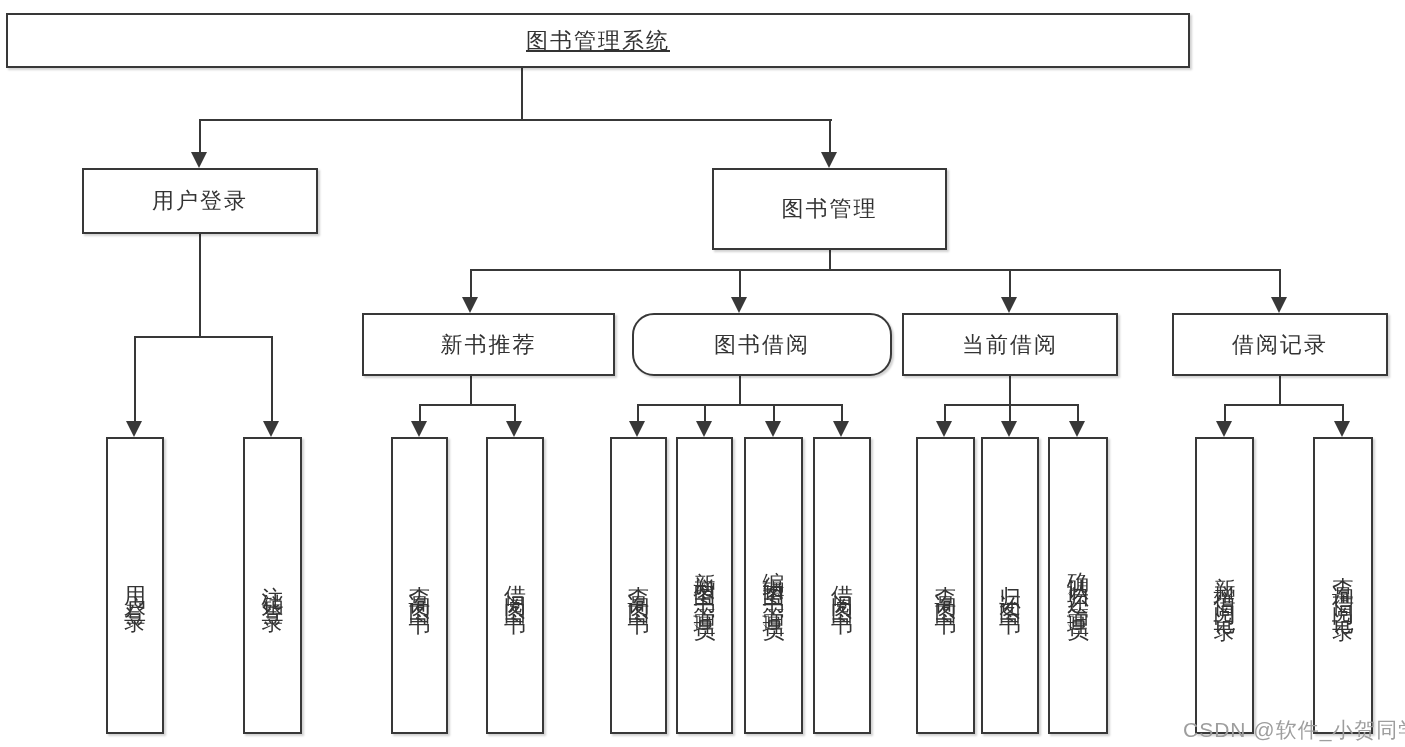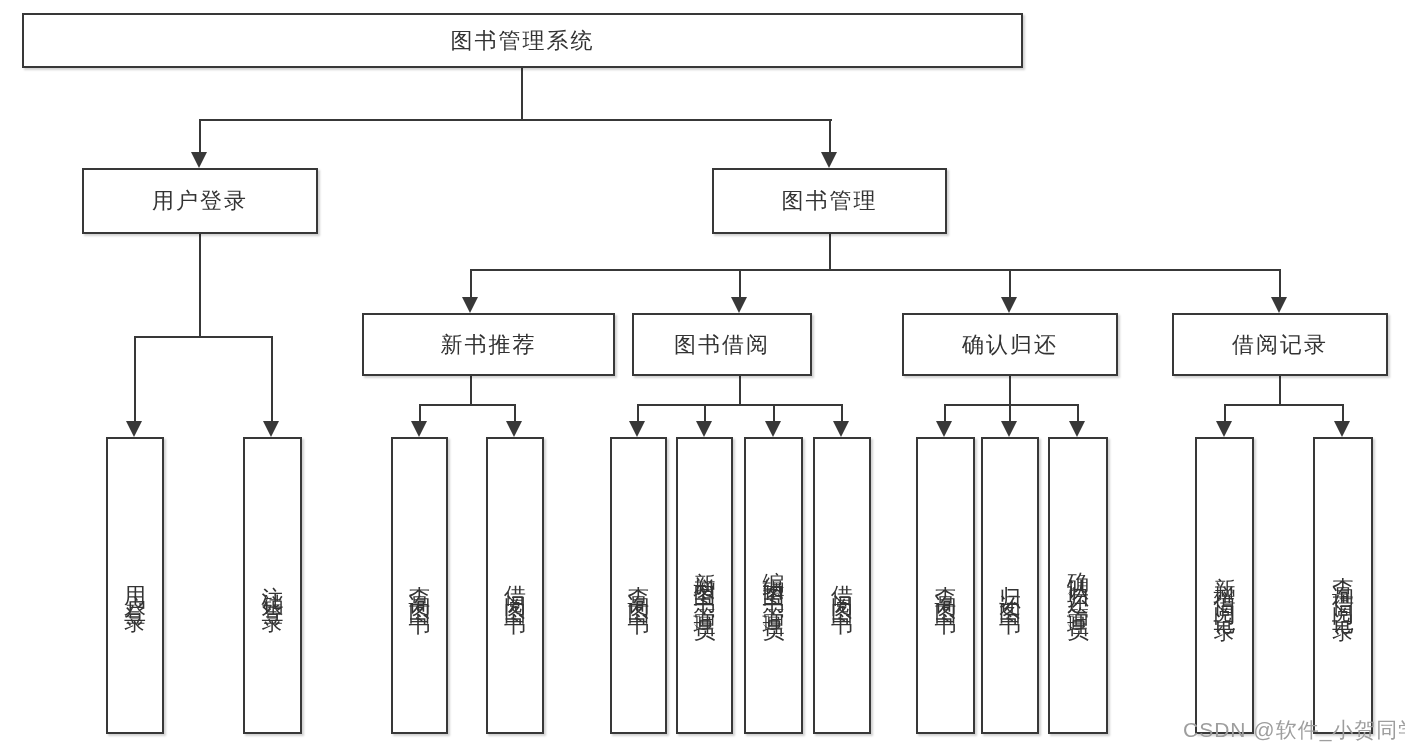--- a/index.html
+++ b/index.html
@@ -17,25 +17,25 @@
     writing-mode:vertical-rl;text-orientation:mixed;
     font-size:22px;letter-spacing:9px;line-height:1;
   }
   
   .vl{position:absolute;width:2px;background:#383838;}
   .hl{position:absolute;height:2px;background:#383838;}
   .ah{position:absolute;width:0;height:0;
       border-left:8px solid transparent;border-right:8px solid transparent;
       border-top:16px solid #383838;}
   
-  #n-root{left:22px;top:13px;width:1001px;height:55px;}
+  #n-root{left:6px;top:13px;width:1184px;height:55px;text-decoration:underline;}
   #n-user-login{left:82px;top:168px;width:236px;height:66px;}
-  #n-book-mgmt{left:712px;top:168px;width:235px;height:66px;}
+  #n-book-mgmt{left:712px;top:168px;width:235px;height:82px;}
   #n-new-books{left:362px;top:313px;width:253px;height:63px;}
-  #n-book-borrow{left:632px;top:313px;width:180px;height:63px;}
+  #n-book-borrow{left:632px;top:313px;width:260px;height:63px;border-radius:22px;}
   #n-current-borrow{left:902px;top:313px;width:216px;height:63px;}
   #n-borrow-records{left:1172px;top:313px;width:216px;height:63px;}
   .leaf{top:437px;height:297px;}
   #l-user-login{left:106px;width:58px;}
   #l-logout{left:243px;width:59px;}
   #l-nb-query{left:391px;width:57px;}
   #l-nb-borrow{left:486px;width:58px;}
   #l-bb-query{left:610px;width:57px;}
   #l-bb-add{left:676px;width:57px;letter-spacing:7px;}
   #l-bb-edit{left:744px;width:59px;letter-spacing:7px;}
@@ -110,21 +110,21 @@
 <div class="vl" style="left:1224px;top:404px;height:20px"></div>
 <div class="ah" style="left:1216px;top:421px"></div>
 <div class="vl" style="left:1342px;top:404px;height:20px"></div>
 <div class="ah" style="left:1334px;top:421px"></div>
 
 <div class="node hnode" id="n-root">图书管理系统</div>
 <div class="node hnode" id="n-user-login">用户登录</div>
 <div class="node hnode" id="n-book-mgmt">图书管理</div>
 <div class="node hnode" id="n-new-books">新书推荐</div>
 <div class="node hnode" id="n-book-borrow">图书借阅</div>
-<div class="node hnode" id="n-current-borrow">确认归还</div>
+<div class="node hnode" id="n-current-borrow">当前借阅</div>
 <div class="node hnode" id="n-borrow-records">借阅记录</div>
 
 <div class="node vnode leaf" id="l-user-login">用户登录</div>
 <div class="node vnode leaf" id="l-logout">注销登录</div>
 <div class="node vnode leaf" id="l-nb-query">查询图书</div>
 <div class="node vnode leaf" id="l-nb-borrow">借阅图书</div>
 <div class="node vnode leaf" id="l-bb-query">查询图书</div>
 <div class="node vnode leaf" id="l-bb-add">新增图书（管理员）</div>
 <div class="node vnode leaf" id="l-bb-edit">编辑图书（管理员）</div>
 <div class="node vnode leaf" id="l-bb-borrow">借阅图书</div>

